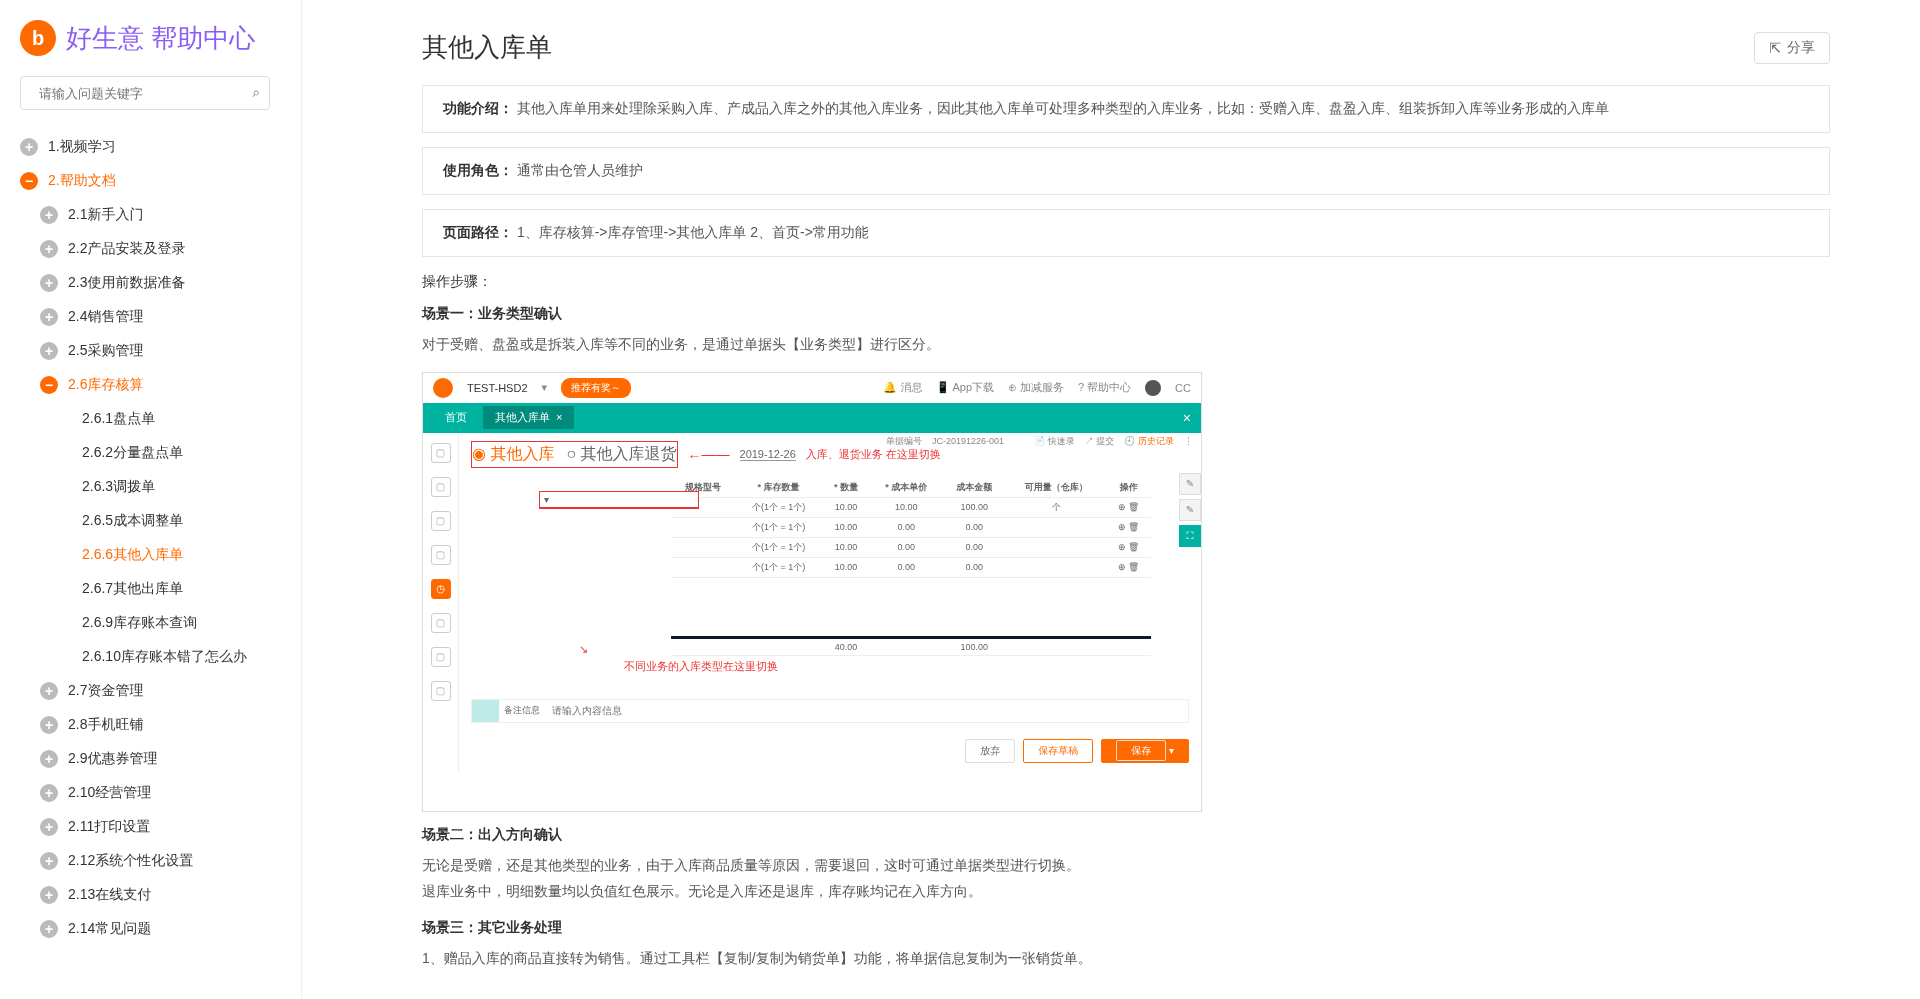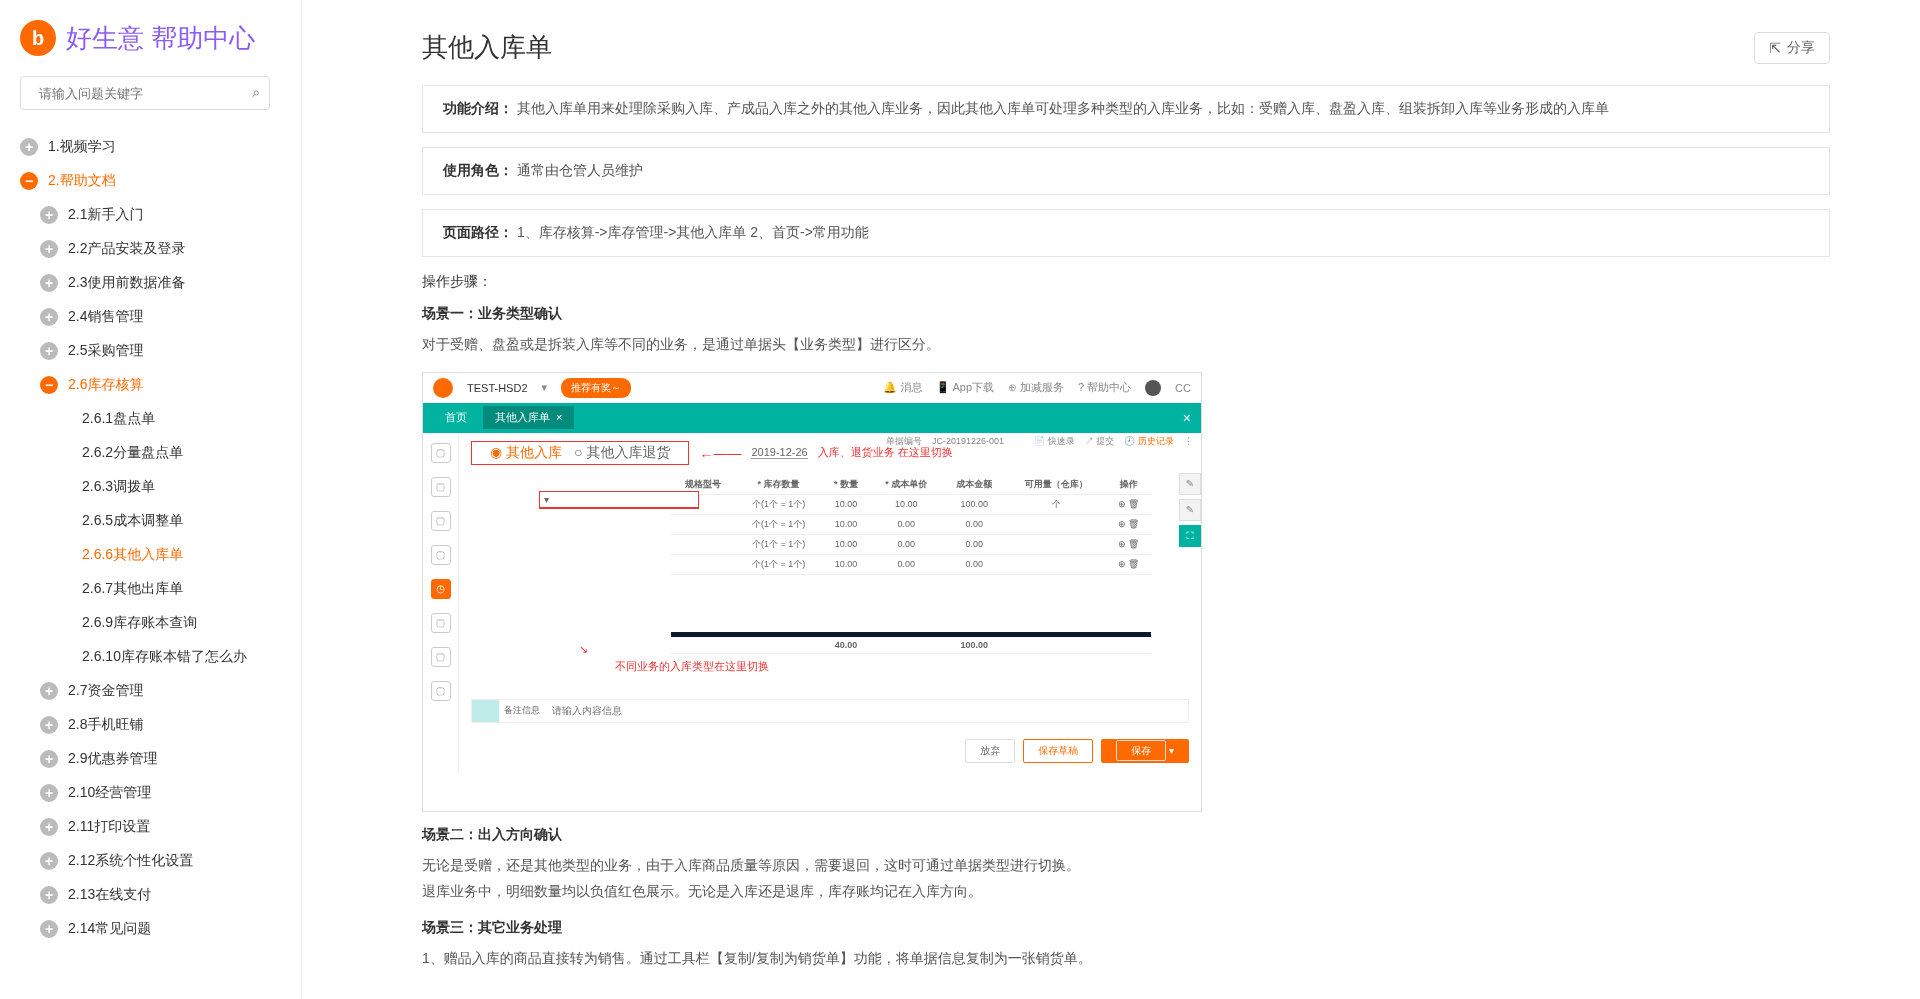--- a/index.html
+++ b/index.html
@@ -36,37 +36,37 @@
 .fs-tabbar { height: 30px; background: #00b3a1; display: flex; align-items: center; padding: 0 10px; gap: 4px; }
 .fs-tab { padding: 4px 12px; font-size: 11px; color: #fff; }
 .fs-tab.act { background: #008b7d; }
 .fs-tab .x { margin-left: 6px; }
 .fs-wide { height: 340px; display: flex; }
 .fs-leftbar { width: 36px; background: #fff; border-right: 1px solid #eee; display:flex; flex-direction:column; align-items:center; gap:14px; padding-top:10px;}
 .fs-leftbar span{ width:20px; height:20px; border:1px solid #ccc; border-radius:3px; font-size:10px; display:flex; align-items:center; justify-content:center; color:#aaa;}
 .fs-leftbar span.o{ background:#ff6a00; border-color:#ff6a00; color:#fff;}
 .fs-body { flex: 1; padding: 8px 12px; position: relative; font-size: 11px; color:#666;}
 .fs-row1 { display:flex; align-items:center; gap:10px;}
-.redbox { border:1px solid #e33; padding:2px 18px; display:inline-flex; gap:12px; font-size:14px;}
+.redbox { border:1px solid #e33; padding:2px 0; display:inline-flex; gap:12px; font-size:16px;}
 .red-note { color:#e33; font-size:11px;}
 .arrow-l { color:#e33; font-size:14px;}
 .fs-row2{ margin-top:10px; display:flex; align-items:center; gap:18px;}
 .fs-dropdown{ border:1px solid #e33; width:160px; background:#fff; position:absolute; top:58px; left:80px; font-size:10px;}
 .fs-dropdown .hd{ background:#fff; border-bottom:1px solid #e33; padding:2px 4px;}
 .fs-dropdown ul{ list-style:none;}
 .fs-dropdown li{ padding:3px 6px;}
 .fs-dropdown li.sel{ background:#f9b98b;}
 .fs-table{ margin-left:200px; margin-top:10px; width:480px; border-collapse:collapse; font-size:9px; color:#666;}
 .fs-table th,.fs-table td{ border-bottom:1px solid #eee; padding:3px 6px; text-align:center;}
-.fs-table tr.sumr td{ border-top:5px solid #0f172a; font-weight:700;}
+.fs-table tr.sumr td{ border-top:3px solid #0f172a; font-weight:400;}
 .fs-rightbar{ position:absolute; right:0; top:40px; width:22px; display:flex; flex-direction:column; gap:4px;}
 .fs-rightbar span{ width:22px; height:22px; background:#f3f3f3; border:1px solid #ddd; display:flex; align-items:center; justify-content:center; font-size:10px; color:#888;}
 .fs-rightbar span.g{ background:#00b3a1; color:#fff; border-color:#00b3a1;}
 .fs-arrow2{ position:absolute; top:210px; left:120px; color:#e33; font-size:11px;}
-.fs-note2{ position:absolute; top:226px; left:156px; color:#e33; font-size:11px;}
+.fs-note2{ position:absolute; top:226px; left:165px; color:#e33; font-size:11px;}
 .fs-remark{ position:absolute; bottom:50px; left:12px; right:12px; border:1px solid #eee; height:24px; display:flex; align-items:center;}
 .fs-remark .ic{ width:28px; height:100%; border-right:1px solid #eee; background:#00b3a1; opacity:.25;}
 .fs-remark input{ border:none; flex:1; padding:0 8px; font-size:10px; outline:none;}
 .fs-actions{ position:absolute; bottom:10px; right:12px; display:flex; gap:8px;}
 .fs-actions span{ border:1px solid #ddd; padding:4px 14px; font-size:10px; border-radius:2px;}
 .fs-actions span.pr{ border-color:#ff6a00; color:#ff6a00;}
 .fs-actions span.fo{ background:#ff6a00; color:#fff; border-color:#ff6a00;}
 .fs-toolbar-r{ position:absolute; top:2px; right:8px; font-size:9px; color:#888; display:flex; gap:10px; align-items:center;}
 .fs-toolbar-r .ob{ color:#ff6a00;}
 .avatar{ width:16px; height:16px; border-radius:50%; background:#555; display:inline-block;}

